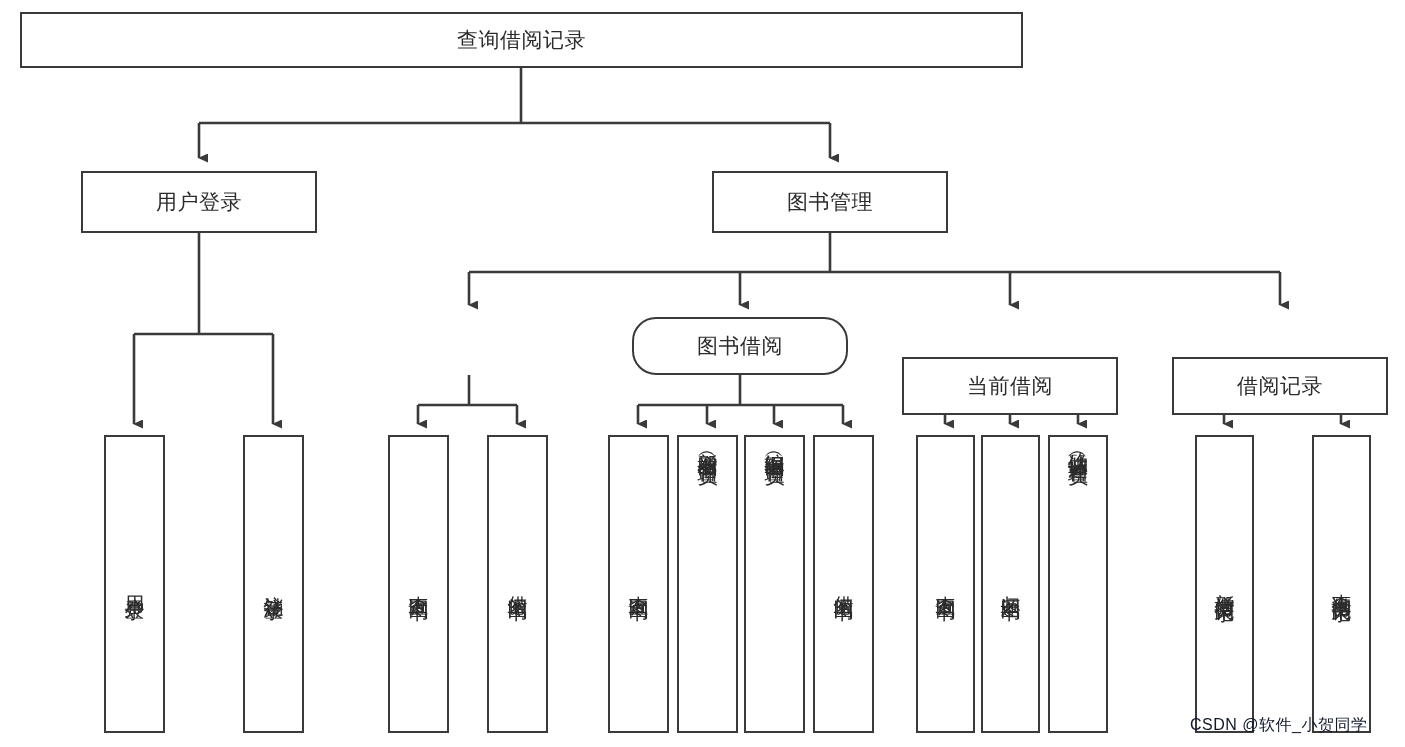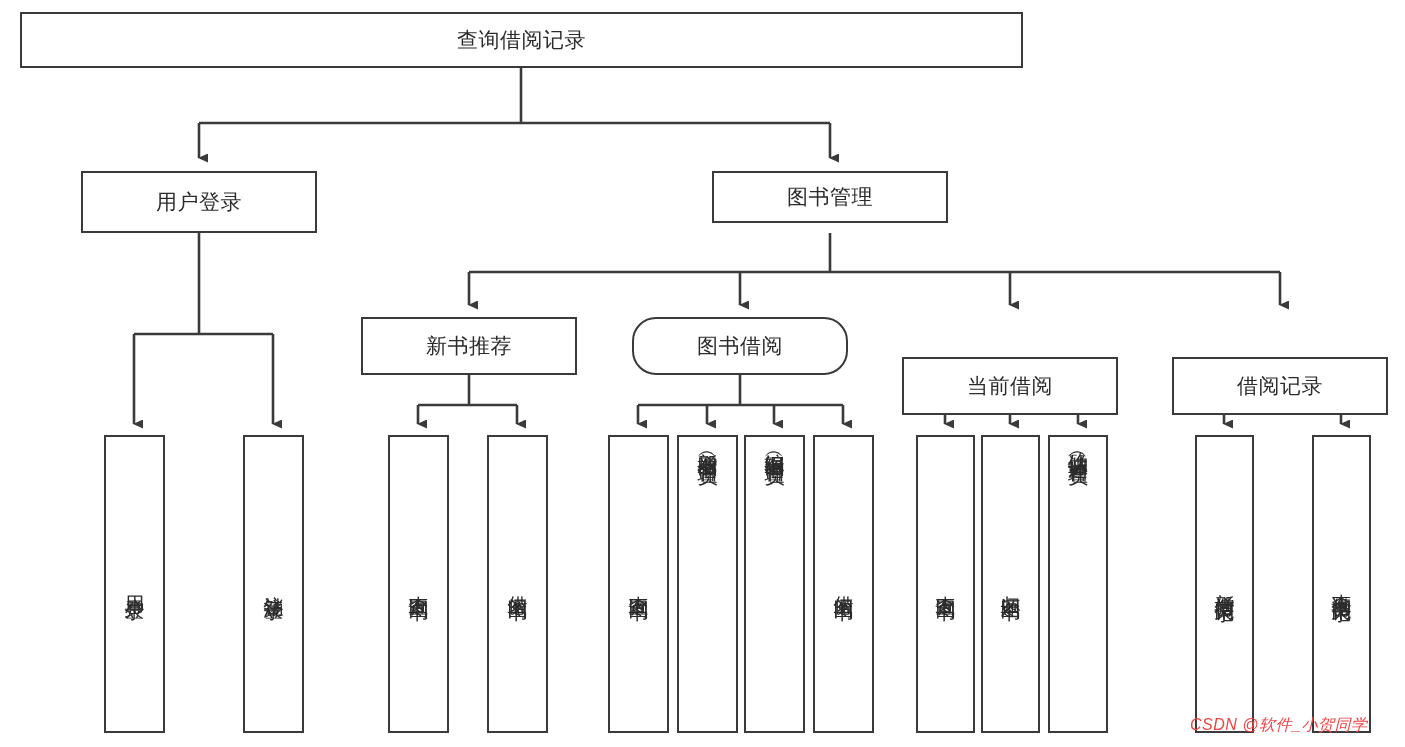--- a/index.html
+++ b/index.html
@@ -56,24 +56,23 @@
     align-items: center;
     justify-content: center;
   }
   .node-box.vertical.fill {
     align-items: flex-start;
     justify-content: center;
   }
   .watermark {
     position: absolute;
     font-size: 16px;
-    color: #ef4444;
+    color: #0f172a;
     white-space: nowrap;
     letter-spacing: 0.5px;
-    font-style: italic;
   }
 </style>
 </head>
 <body>
 
 <div id="diagram-root">
 
   <svg class="diagram-canvas" viewBox="0 0 1405 747" xmlns="http://www.w3.org/2000/svg">
     <defs>
       <marker id="arrowhead" markerWidth="9" markerHeight="10" refX="4.5" refY="9" orient="auto" markerUnits="userSpaceOnUse">
@@ -125,27 +124,24 @@
     </g>
   </svg>
 
   <div class="node-box" style="left:20px; top:12px; width:1003px; height:56px;">
     <span class="node-label-h">查询借阅记录</span>
   </div>
 
   <div class="node-box" style="left:81px; top:171px; width:236px; height:62px;">
     <span class="node-label-h">用户登录</span>
   </div>
-  <div class="node-box" style="left:712px; top:171px; width:236px; height:52px;">
+  <div class="node-box" style="left:712px; top:171px; width:236px; height:62px;">
     <span class="node-label-h">图书管理</span>
   </div>
 
-  <div class="node-box" style="left:361px; top:317px; width:216px; height:58px;">
-    <span class="node-label-h">新书推荐</span>
-  </div>
   <div class="node-box" style="left:632px; top:317px; width:216px; height:58px;border-radius:24px;">
     <span class="node-label-h">图书借阅</span>
   </div>
   <div class="node-box" style="left:902px; top:317px; width:216px; height:58px;margin-top:40px;">
     <span class="node-label-h">当前借阅</span>
   </div>
   <div class="node-box" style="left:1172px; top:317px; width:216px; height:58px;margin-top:40px;">
     <span class="node-label-h">借阅记录</span>
   </div>
 

